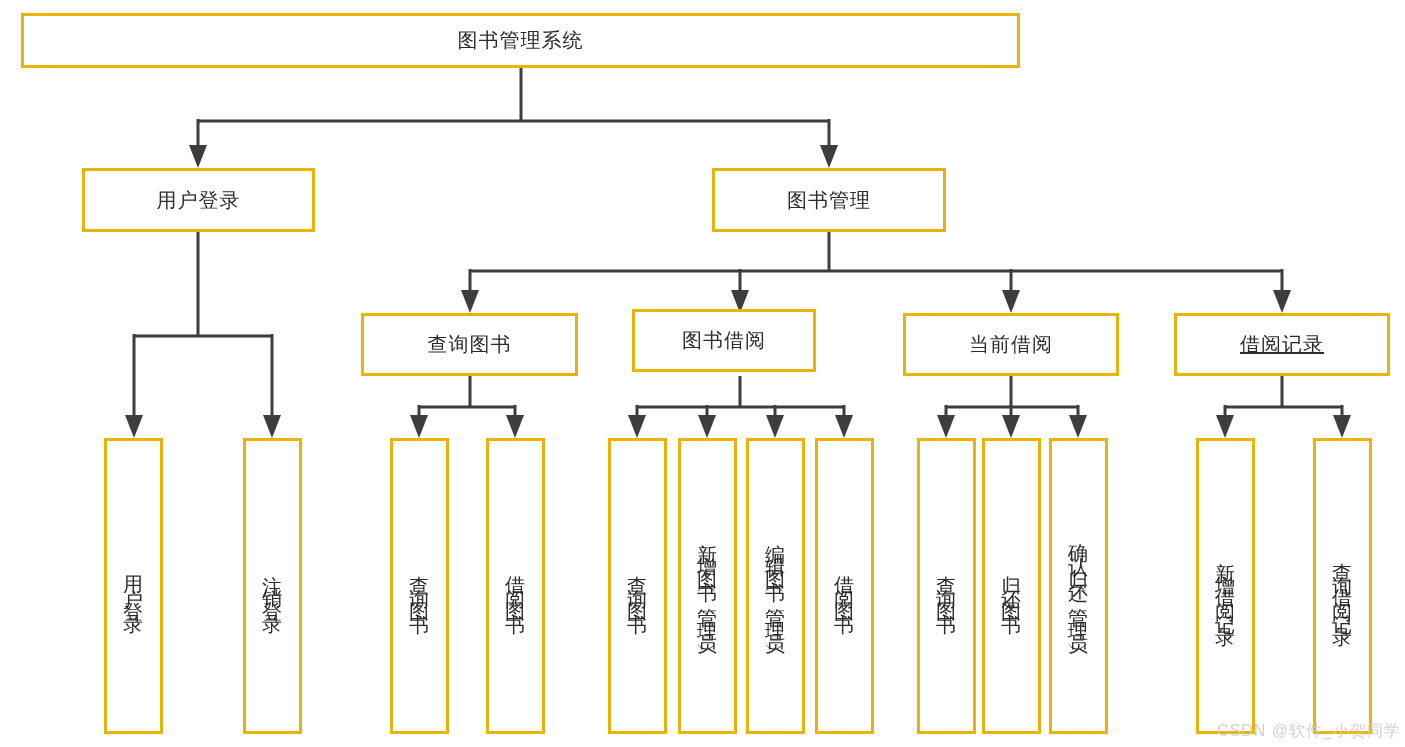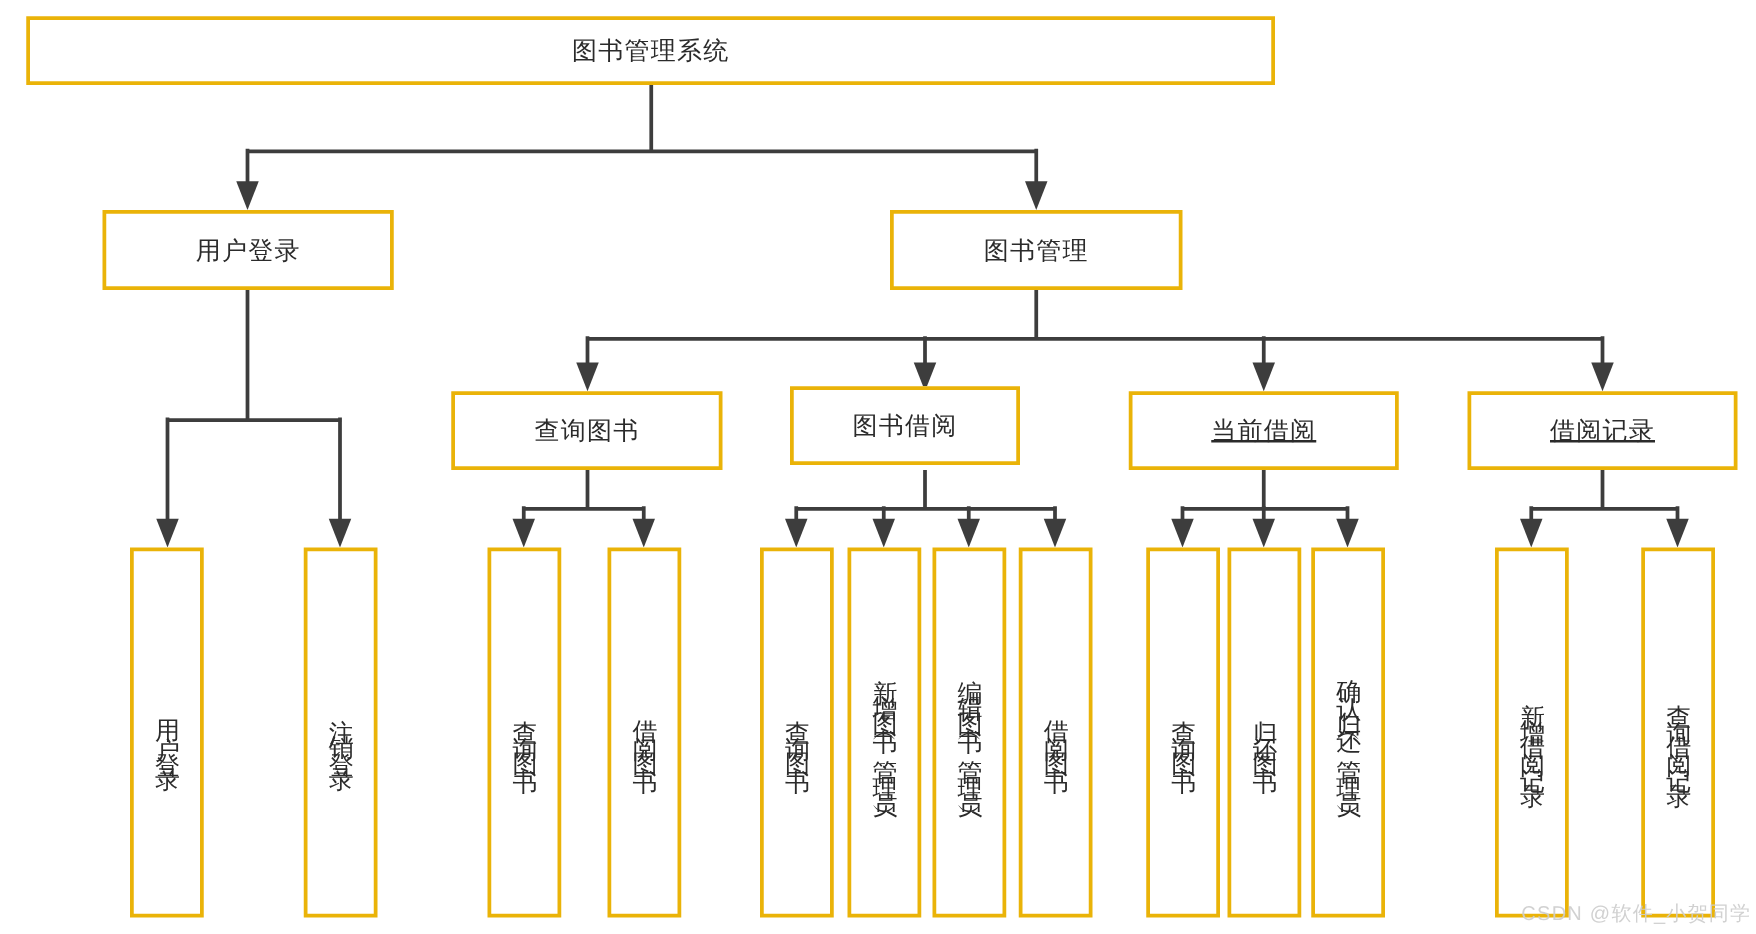--- a/index.html
+++ b/index.html
@@ -156,21 +156,21 @@
   <div class="node h" style="left:712px; top:168px; width:234px; height:64px;">
     <span>图书管理</span>
   </div>
 
   <div class="node h" style="left:361px; top:313px; width:217px; height:63px;">
     <span>查询图书</span>
   </div>
   <div class="node h" style="left:632px; top:309px; width:184px; height:63px;">
     <span>图书借阅</span>
   </div>
-  <div class="node h" style="left:903px; top:313px; width:216px; height:63px;text-decoration:underline;">
+  <div class="node h" style="left:903px; top:313px; width:216px; height:63px;">
     <span>当前借阅</span>
   </div>
   <div class="node h" style="left:1174px; top:313px; width:216px; height:63px;text-decoration:underline;">
     <span>借阅记录</span>
   </div>
 
   <div class="node v" style="left:104px; top:438px; width:59px; height:296px;">
     <span>用户登录</span>
   </div>
   <div class="node v" style="left:243px; top:438px; width:59px; height:296px;">

